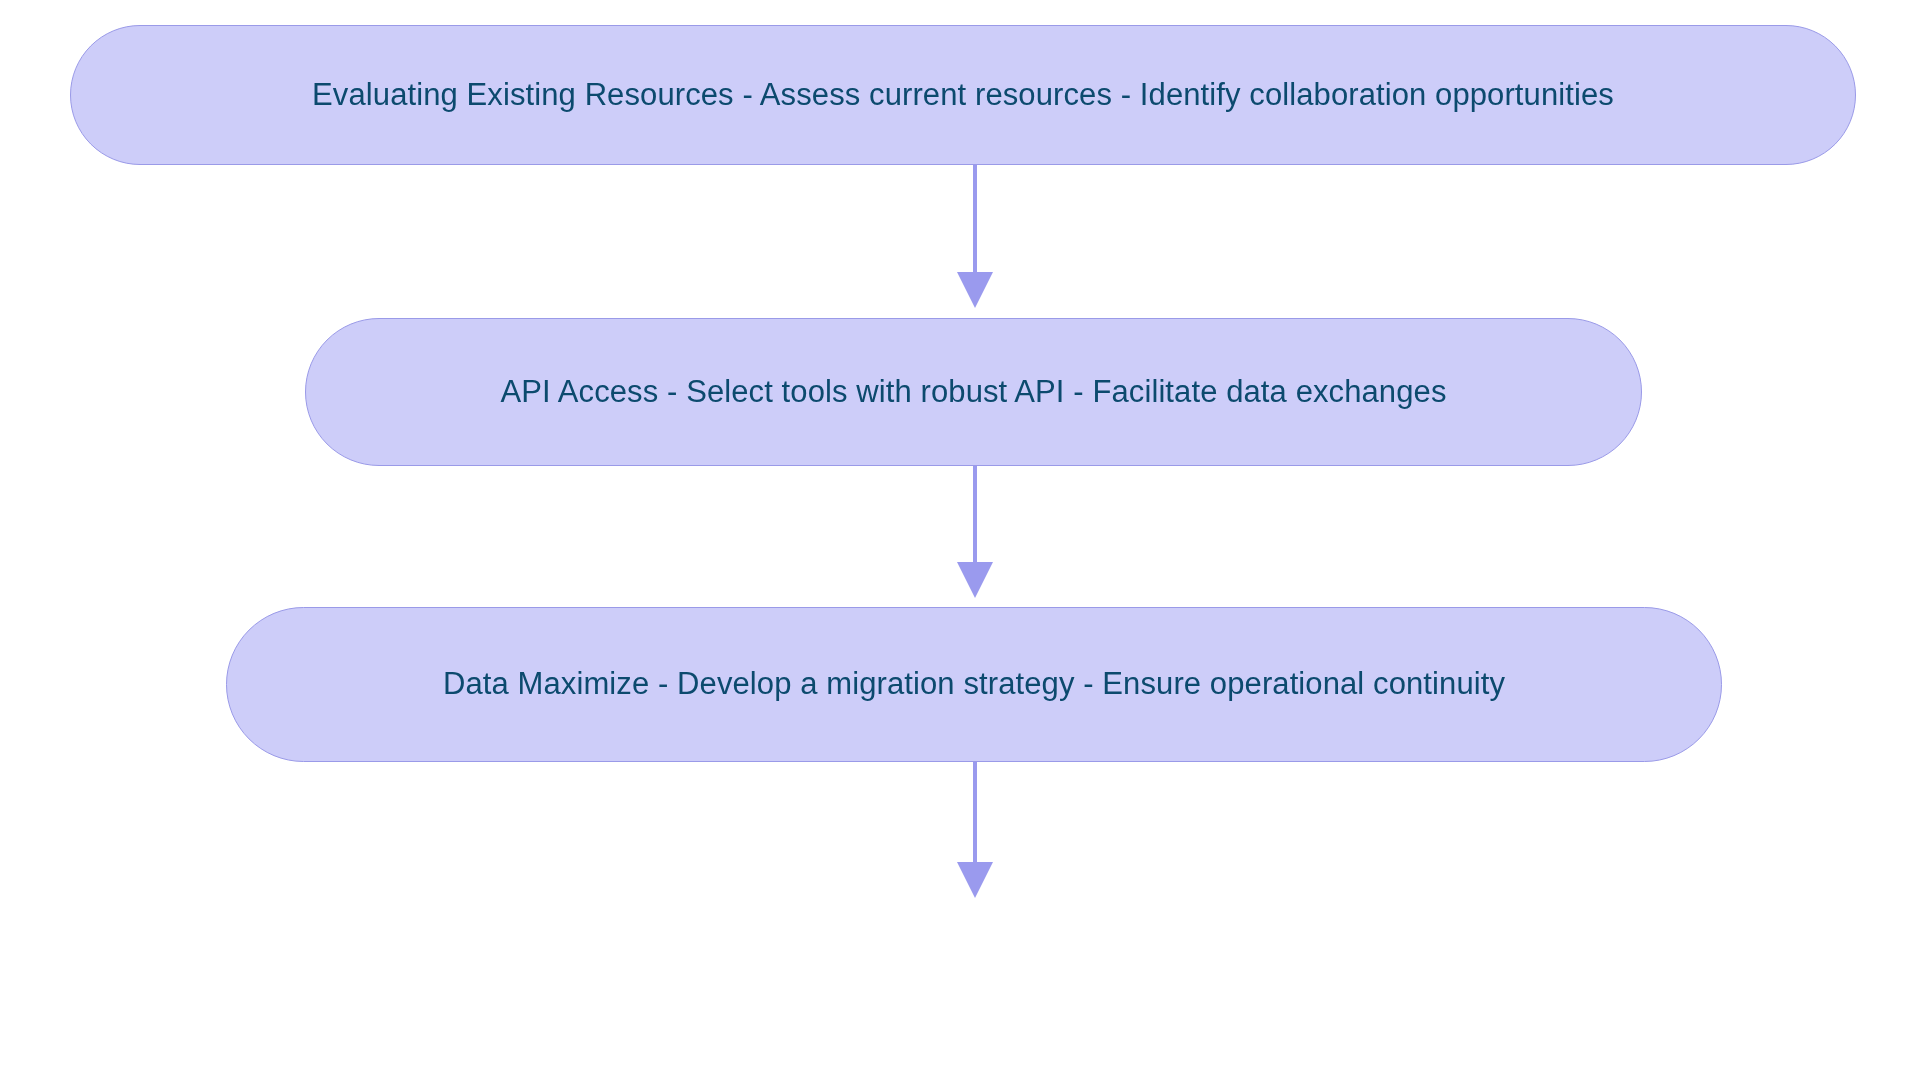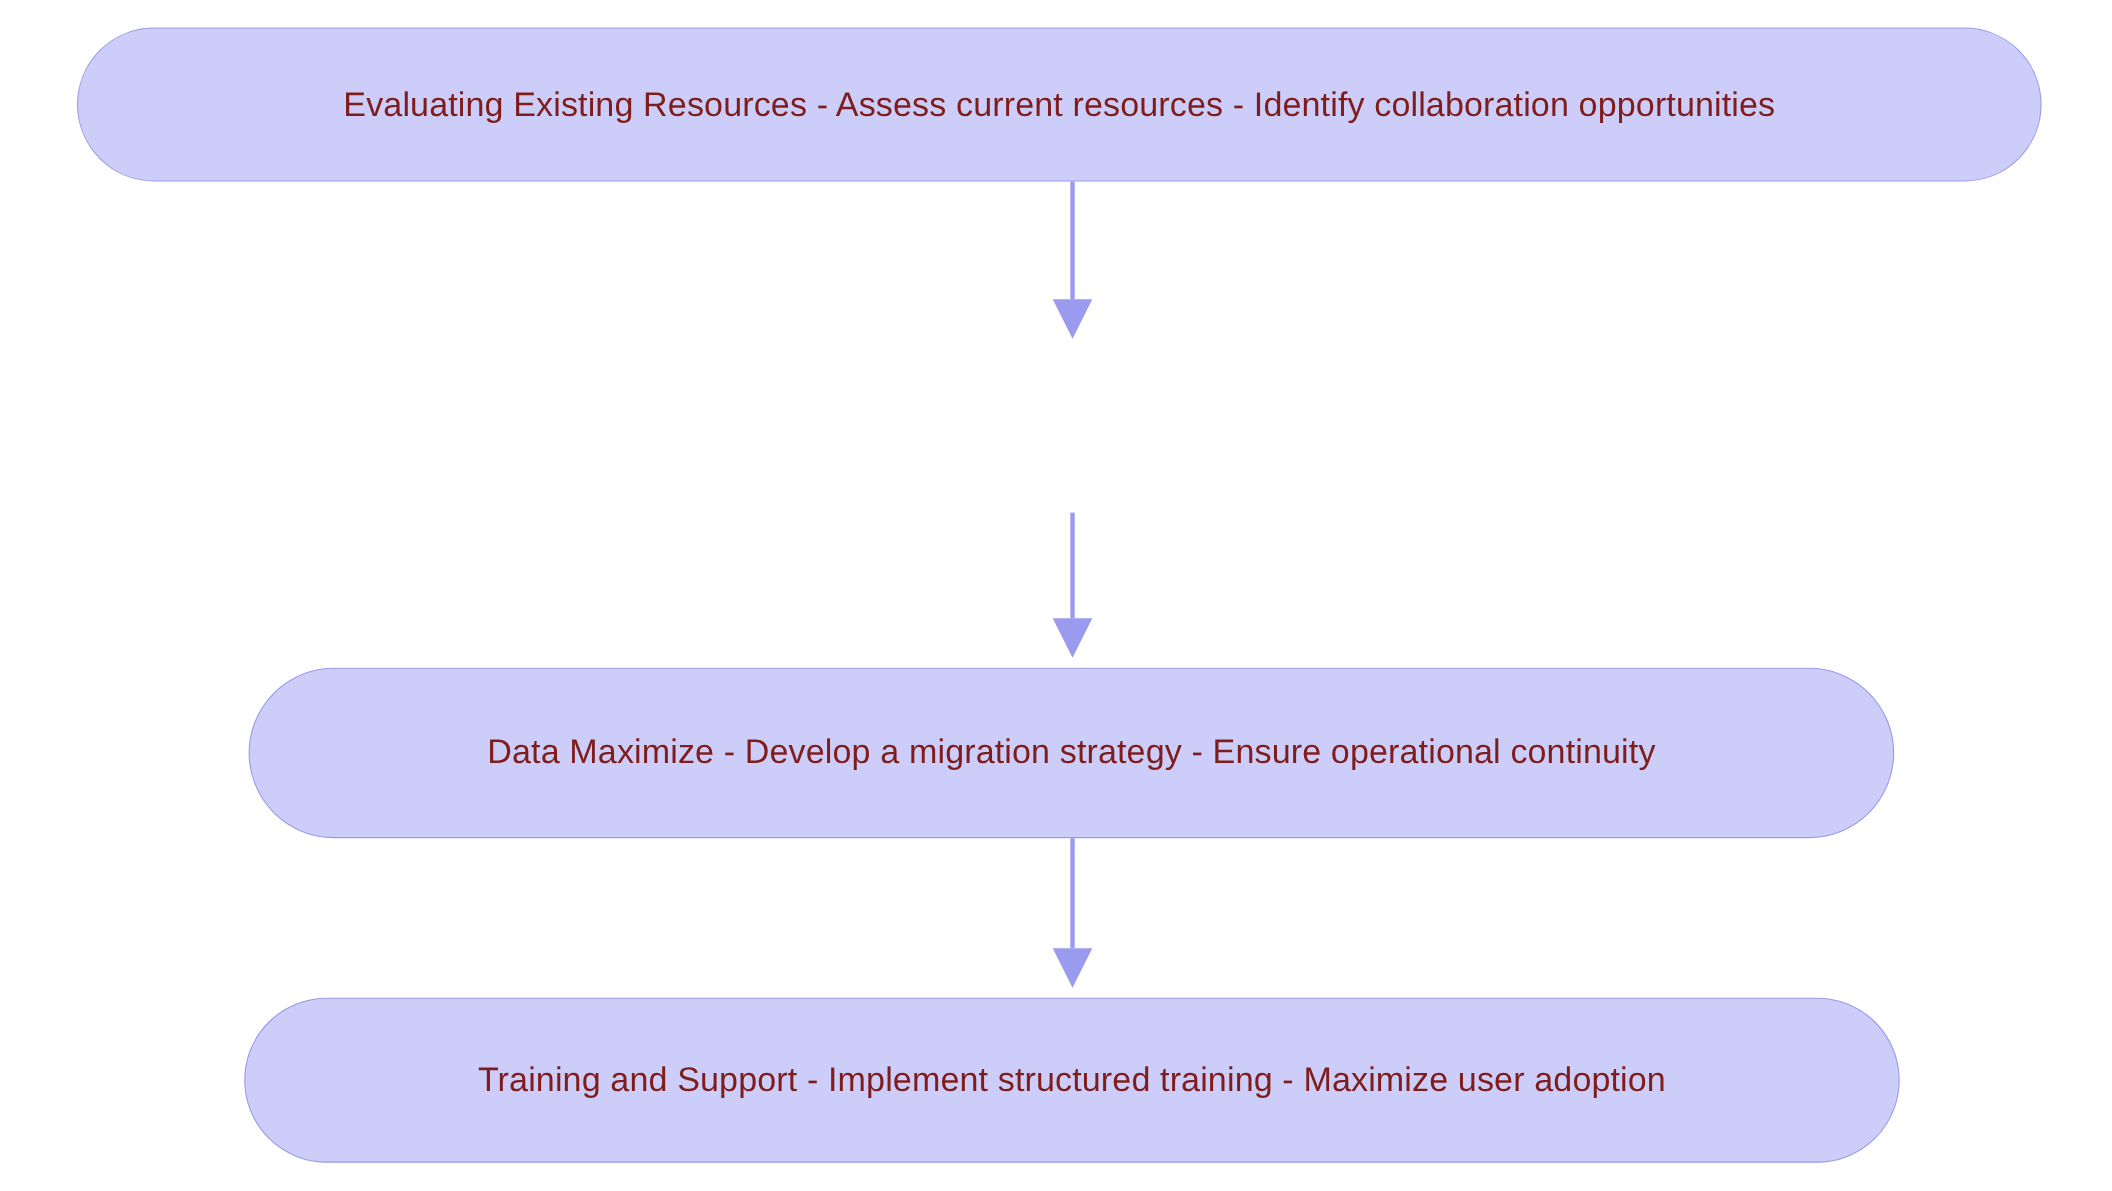--- a/index.html
+++ b/index.html
@@ -30,21 +30,21 @@
     justify-content: center;
     color: #3333cc;
     font-size: 31px;
     font-weight: 400;
     letter-spacing: 0.1px;
     white-space: nowrap;
     line-height: 1.1;
     font-family: "Liberation Sans", sans-serif;
   }
   .node-label {
-    color: #7f1d1d;
+    color: #0c4a6e;
     padding: 0 26px;
   }
   
   #node-0 { left: 70px;  top: 25px;  width: 1786px; height: 140px; }
   #node-1 { left: 305px; top: 318px; width: 1337px; height: 148px; }
   #node-2 { left: 226px; top: 607px; width: 1496px; height: 155px; }
   #node-3 { left: 222px; top: 907px; width: 1505px; height: 150px; }
 
   .edge {
     position: absolute;
@@ -84,22 +84,22 @@
     <g>
       <path class="edge-line" d="M 975 762 L 975 862"></path>
       <polygon class="edge-head" points="957,862 993,862 975,898"></polygon>
     </g>
   </svg>
 
   <div class="node" id="node-0">
     <span class="node-label">Evaluating Existing Resources - Assess current resources - Identify collaboration opportunities</span>
   </div>
 
+  <div class="node" id="node-1">
+    <span class="node-label">API Access - Select tools with robust API - Facilitate data exchanges</span>
+  </div>
 
   <div class="node" id="node-2">
     <span class="node-label">Data Maximize - Develop a migration strategy - Ensure operational continuity</span>
   </div>
 
-  <div class="node" id="node-3">
-    <span class="node-label">Training and Support - Implement structured training - Maximize user adoption</span>
-  </div>
 
 </div>
 
 </body></html>

